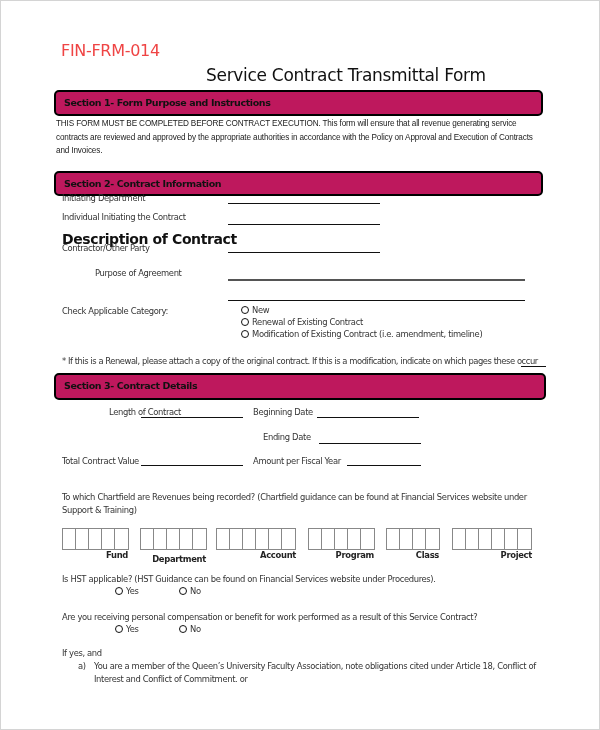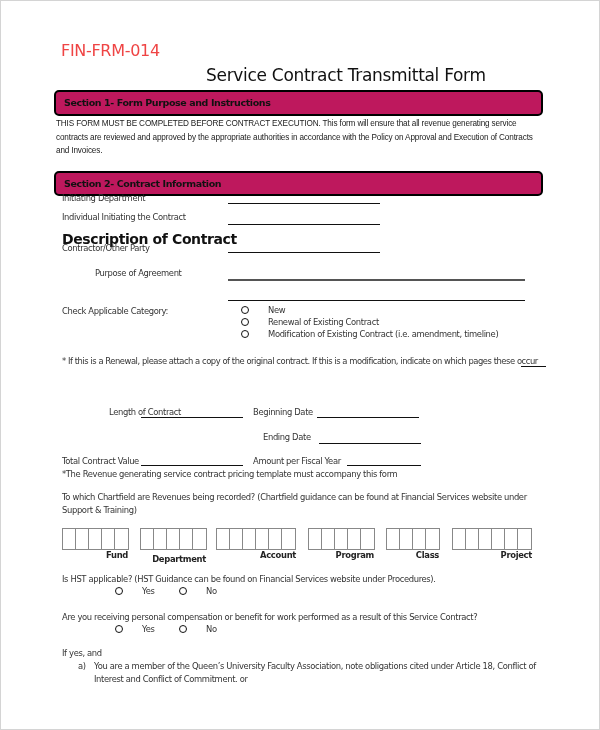--- a/index.html
+++ b/index.html
@@ -9,21 +9,21 @@
     .abs { position: absolute; white-space: nowrap; }
     .form-id { left: 60px; top: 40px; font-size: 16px; color: #ef4444; font-family: "DejaVu Sans", sans-serif; letter-spacing: -0.3px; }
     .title { left: 205px; top: 64px; font-size: 17px; color: #111; font-family: "DejaVu Sans", sans-serif; letter-spacing: -0.3px; }
     .sec-box { position: absolute; border: 2.5px solid #000; border-radius: 5px; background: #be185d; }
     .sec-box span { position: absolute; left: 8px; top: 5px; font-size: 9.5px; font-weight: bold; color: #111; font-family: "DejaVu Sans", sans-serif; letter-spacing: -0.4px; }
     .intro { position: absolute; left: 55px; top: 116px; width: 490px; font-size: 8.2px; line-height: 13.5px; color: #222; letter-spacing: -0.15px; white-space: normal; }
     .lbl { font-size: 8.4px; color: #333; font-family: "DejaVu Sans", sans-serif; letter-spacing: -0.35px; }
     .lbl-b { font-size: 14px; color: #111; font-weight: bold; font-family: "DejaVu Sans", sans-serif; letter-spacing: -0.4px; }
     .uline { position: absolute; height: 1.2px; background: #111; }
     .uline.gray { background: #555; height: 1.5px; }
-    .radio { position: absolute; display: flex; align-items: center; gap: 19px; font-size: 8.4px; color: #333; font-family: "DejaVu Sans", sans-serif; letter-spacing: -0.35px; white-space: nowrap; }
+    .radio { position: absolute; display: flex; align-items: center; gap: 3px; font-size: 8.4px; color: #333; font-family: "DejaVu Sans", sans-serif; letter-spacing: -0.35px; white-space: nowrap; }
     .radio .circle { width: 8px; height: 8px; border: 1.4px solid #111; border-radius: 50%; display: inline-block; }
     .cf-group { position: absolute; display: flex; border: 1.2px solid #888; height: 22px; }
     .cf-group .cell { width: 13px; height: 100%; border-right: 1.2px solid #888; }
     .cf-group .cell:last-child { border-right: none; }
     .cf-label { position: absolute; font-size: 8.4px; font-weight: bold; color: #222; text-align: right; font-family: "DejaVu Sans", sans-serif; letter-spacing: -0.3px; }
     .para { position: absolute; font-size: 8.4px; line-height: 13px; color: #333; font-family: "DejaVu Sans", sans-serif; letter-spacing: -0.35px; white-space: normal; }
   </style>
 </head>
 <body>
 
@@ -65,35 +65,37 @@
     <span>Renewal of Existing Contract</span>
   </div>
   <div class="radio" style="left:240px; top:328px;">
     <span class="circle"></span>
     <span>Modification of Existing Contract (i.e. amendment, timeline)</span>
   </div>
 
   <div class="abs lbl" style="left:61px; top:355px; letter-spacing:-0.45px;">* If this is a Renewal, please attach a copy of the original contract. If this is a modification, indicate on which pages these occur</div>
   <div class="uline" style="left:520px; top:365px; width:25px;"></div>
 
+  <div class="sec-box" style="left:53px; top:372px; width:492px; height:27px;">
+    <span>Section 3- Contract Details</span>
+  </div>
 
   <div class="abs lbl" style="left:61px; top:406px;padding-left:47px;">Length of Contract</div>
   <div class="uline" style="left:140px; top:416px; width:102px;"></div>
   <div class="abs lbl" style="left:252px; top:406px;">Beginning Date</div>
   <div class="uline" style="left:316px; top:416px; width:102px;"></div>
 
   <div class="abs lbl" style="left:262px; top:431px;">Ending Date</div>
   <div class="uline" style="left:318px; top:442px; width:102px;"></div>
 
   <div class="abs lbl" style="left:61px; top:455px;">Total Contract Value</div>
   <div class="uline" style="left:140px; top:464px; width:102px;"></div>
   <div class="abs lbl" style="left:252px; top:455px;">Amount per Fiscal Year</div>
   <div class="uline" style="left:346px; top:464px; width:74px;"></div>
 
-  <div class="abs lbl" style="left:61px; top:468px;">*The Revenue generating service contract pricing template must accompany this form</div>
 
   <div class="para" style="left:61px; top:490px; width:485px;">To which Chartfield are Revenues being recorded? (Chartfield guidance can be found at Financial Services website under Support &amp; Training)</div>
 
   <div class="cf-group" style="left:61px; top:527px;">
     <div class="cell"></div>
       <div class="cell"></div>
       <div class="cell"></div>
       <div class="cell"></div>
       <div class="cell"></div>
   </div>

